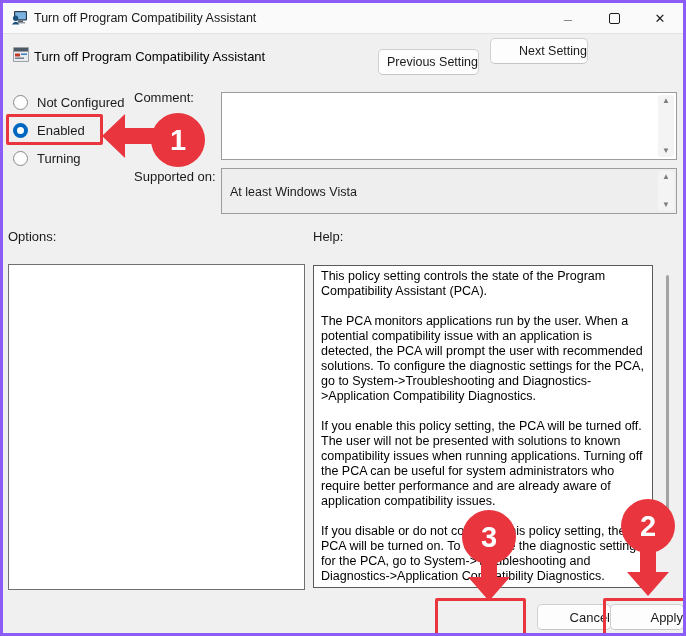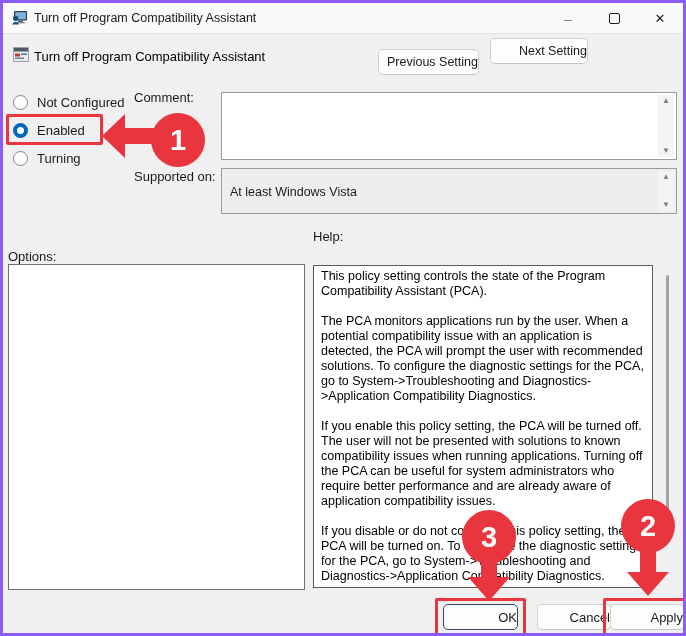--- a/index.html
+++ b/index.html
@@ -52,21 +52,21 @@
     background: #fdfdfd; border: 1px solid #898989; flex: 0 0 auto;
   }
   .radio-dot.selected {
     background: #fff; border: 4.5px solid #0067c0;
   }
   .radio-label { font-size: 13px; color: #1a1a1a; white-space: nowrap; }
   
   .field-label { position: absolute; font-size: 13px; color: #1a1a1a; white-space: nowrap; }
   .lbl-comment { left: 131px; top: 87px; }
   .lbl-supported { left: 131px; top: 166px; }
-  .lbl-options { left: 5px; top: 226px; margin-top: 20px; }
+  .lbl-options { left: 5px; top: 226px; }
   .lbl-help { left: 310px; top: 226px; }
   
   .textbox {
     position: absolute; background: #fff; border: 1px solid #9c9c9c;
   }
   .comment-box { left: 218px; top: 89px; width: 456px; height: 68px; }
   .supported-box { left: 218px; top: 165px; width: 456px; height: 46px; background: #eeeeee; }
   .box-value {
     position: absolute; left: 8px; top: 16px; font-size: 12.5px; color: #1a1a1a; white-space: nowrap;
   }
@@ -194,21 +194,20 @@
 
   <div class="help-panel">
     <p>This policy setting controls the state of the Program Compatibility Assistant (PCA).</p>
     <p>The PCA monitors applications run by the user. When a potential compatibility issue with an application is detected, the PCA will prompt the user with recommended solutions.  To configure the diagnostic settings for the PCA, go to System-&gt;Troubleshooting and Diagnostics-&gt;Application Compatibility Diagnostics.</p>
     <p>If you enable this policy setting, the PCA will be turned off. The user will not be presented with solutions to known compatibility issues when running applications. Turning off the PCA can be useful for system administrators who require better performance and are already aware of application compatibility issues.</p>
     <p>If you disable or do not configure this policy setting, the PCA will be turned on. To configure the diagnostic settings for the PCA, go to System-&gt;Troubleshooting and Diagnostics-&gt;Application Compatibility Diagnostics.</p>
 
   </div>
   <div class="help-scrollthumb"></div>
 
-  <button class="btn btn-ok">OK</button>
   <button class="btn btn-cancel">Cancel</button>
   <button class="btn btn-apply">Apply</button>
 
   <div class="red-box box-enabled"></div>
   <div class="red-box box-ok"></div>
   <div class="red-box box-apply"></div>
 
   <svg class="anno-svg" viewBox="0 0 686 636">
     <polygon points="99,133 122,111 122,125 170,125 170,141 122,141 122,155" fill="#e8353e"></polygon>
     <polygon points="645,593 624,569 637,569 637,535 653,535 653,569 666,569" fill="#e8353e"></polygon>

